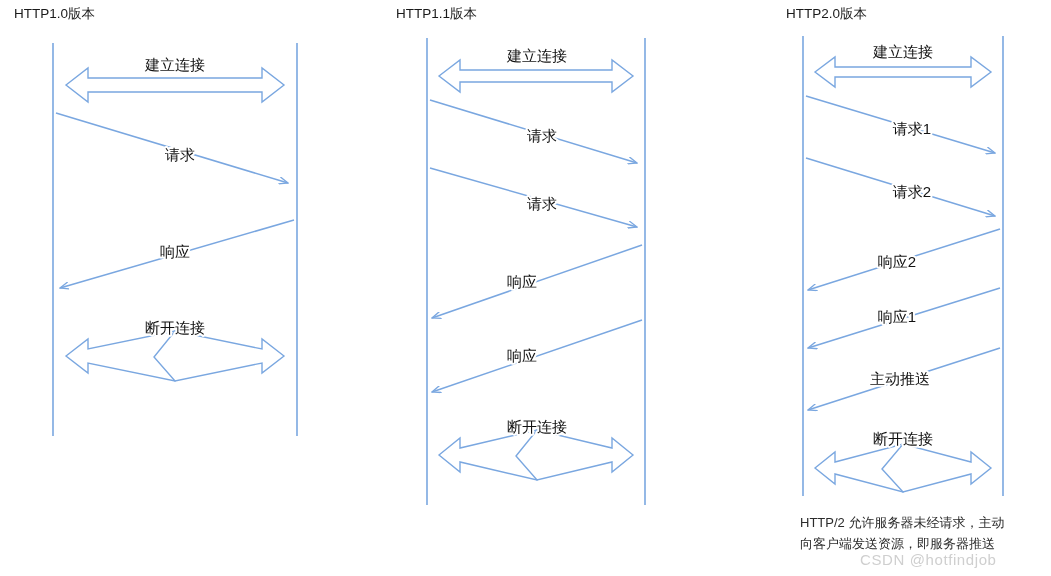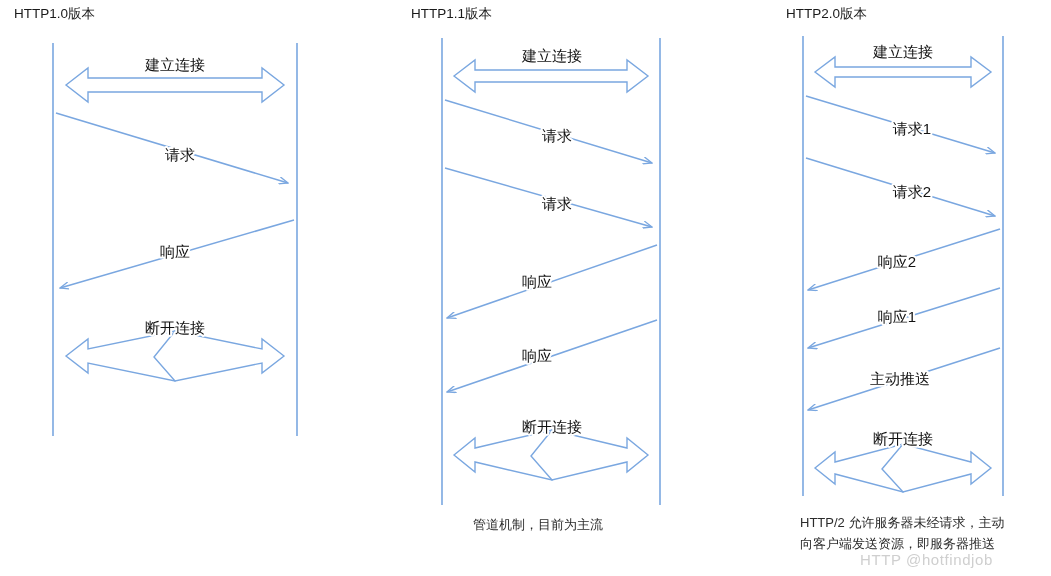--- a/index.html
+++ b/index.html
@@ -13,21 +13,21 @@
     position: relative;
     font-family: "Liberation Sans", "DejaVu Sans", sans-serif;
     overflow: hidden;
   }
   .panel {
     position: absolute;
     top: 0;
     height: 468px;
   }
   #panel-0 { left: 0px;   width: 382px; }
-  #panel-1 { left: 397px; width: 390px; }
+  #panel-1 { left: 382px; width: 390px; }
   #panel-2 { left: 772px; width: 279px; }
 
   .panel-title {
     position: absolute;
     top: 5px;
     font-size: 13.5px;
     color: #1a1a1a;
     white-space: nowrap;
     letter-spacing: 0px;
   }
@@ -165,21 +165,20 @@
       <line class="msg-line" x1="260" y1="320" x2="50" y2="392" marker-end="url(#ah-l-1)"></line>
       <text class="msg-label" x="140" y="361">响应</text>
     </g>
 
     <g>
       <path class="block-arrow" d="M57,455 L78,438 L78,448 L155,430 L176,456 L155,480 L78,462 L78,472 Z"></path>
       <path class="block-arrow" d="M251,455 L230,438 L230,448 L155,430 L134,456 L155,480 L230,462 L230,472 Z"></path>
       <text class="msg-label" x="155" y="432">断开连接</text>
     </g>
   </svg>
-  <div class="caption">管道机制，目前为主流</div>
 </div>
 
 <div class="panel" id="panel-2">
   <div class="panel-title">HTTP2.0版本</div>
   <svg class="diagram-svg" width="279" height="576">
     <defs>
       <marker id="ah-r-2" markerWidth="10" markerHeight="8" refX="9" refY="4" orient="auto" markerUnits="userSpaceOnUse">
         <path d="M0,0.4 L9,4 L0,7.6" fill="none" stroke="#7aa7e0" stroke-width="1.3"></path>
       </marker>
       <marker id="ah-l-2" markerWidth="10" markerHeight="8" refX="9" refY="4" orient="auto" markerUnits="userSpaceOnUse">
@@ -223,13 +222,13 @@
     <g>
       <path class="block-arrow" d="M43,468 L63,452 L63,462 L131,444 L152,469 L131,492 L63,474 L63,484 Z"></path>
       <path class="block-arrow" d="M219,468 L199,452 L199,462 L131,444 L110,469 L131,492 L199,474 L199,484 Z"></path>
       <text class="msg-label" x="131" y="444">断开连接</text>
     </g>
   </svg>
   <div class="caption">HTTP/2 允许服务器未经请求，主动
 向客户端发送资源，即服务器推送</div>
 </div>
 
-<div class="watermark">HTTP @hotfindjob</div>
+<div class="watermark">CSDN @hotfindjob</div>
 
 </body></html>

